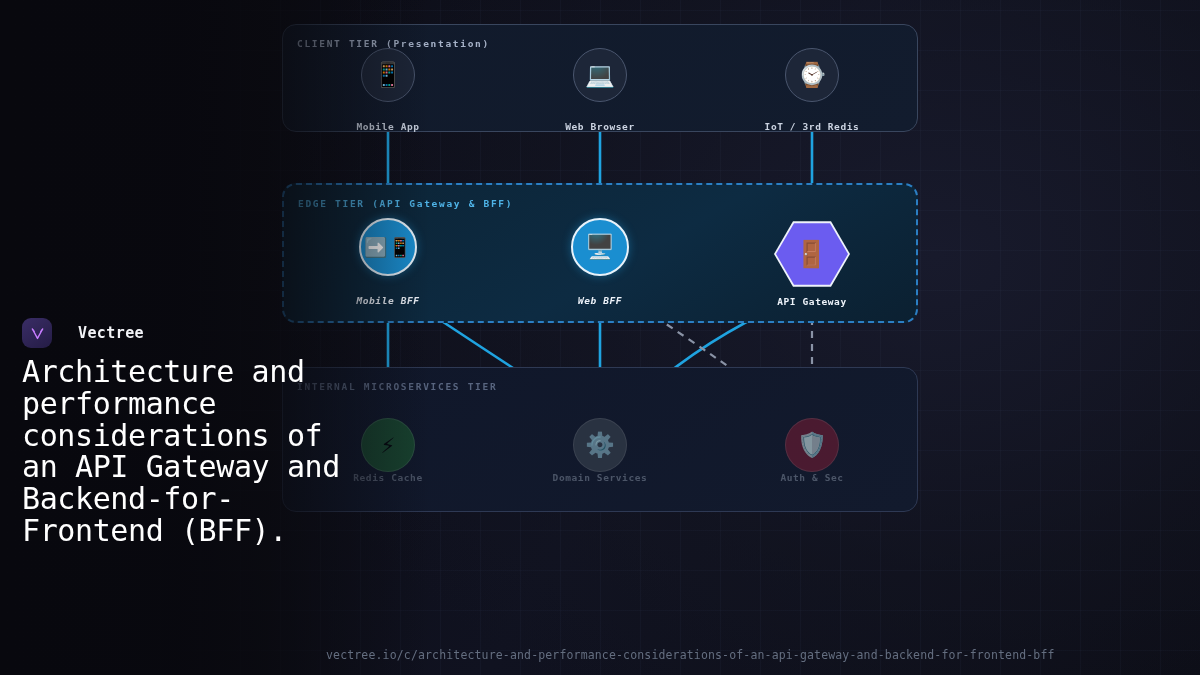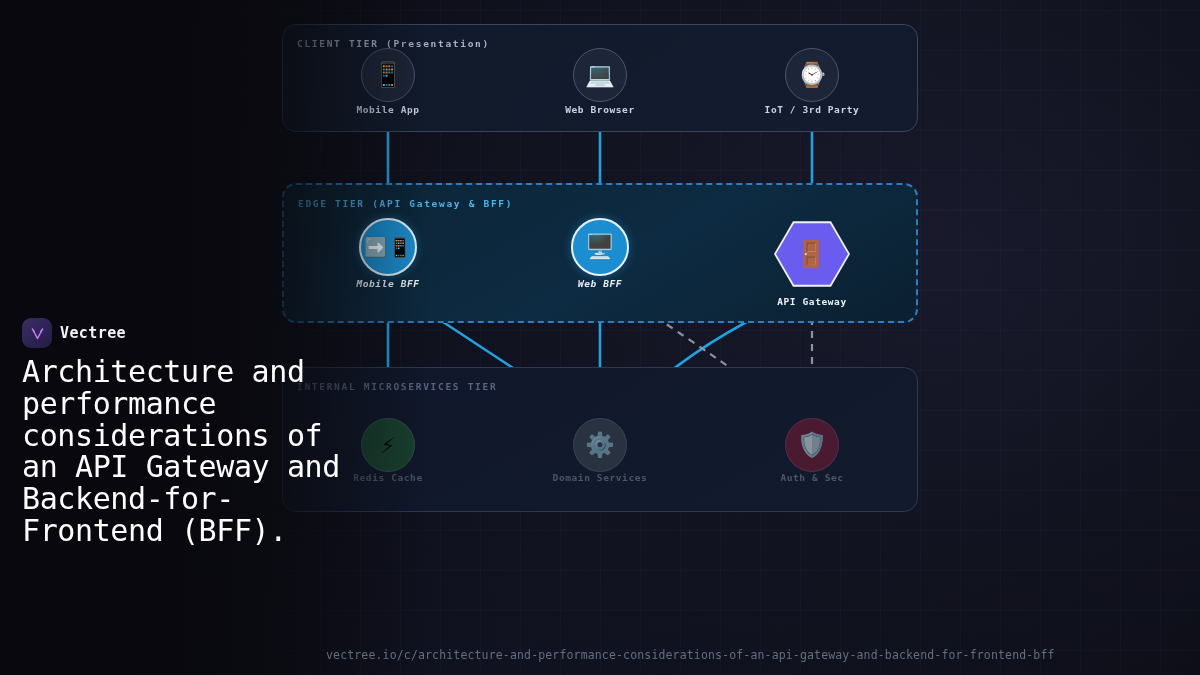--- a/index.html
+++ b/index.html
@@ -91,21 +91,21 @@
     text-align: center;
   }
   .node-shape {
     margin: 0 auto;
     display: flex;
     align-items: center;
     justify-content: center;
     position: relative;
   }
   .node-label {
-    margin-top: 2px;
+    margin-top: 19px;
     font-size: 9.5px;
     letter-spacing: 0.6px;
     white-space: nowrap;
     font-weight: bold;
   }
   .node-emoji {
     line-height: 1;
     display: block;
   }
 
@@ -170,21 +170,21 @@
 
   
   #overlay {
     position: absolute;
     left: 22px; top: 318px;
     width: 330px;
   }
   #brand {
     display: flex;
     align-items: center;
-    gap: 8px;
+    gap: 26px;
     margin-bottom: 8px;
   }
   #brand-mark {
     width: 30px; height: 30px;
     border-radius: 9px;
     background: linear-gradient(145deg, #3a2d66 0%, #241c45 100%);
     display: flex;
     align-items: center;
     justify-content: center;
   }
@@ -261,21 +261,21 @@
     <div class="node-shape">
       <span class="node-emoji">💻</span>
     </div>
     <div class="node-label">Web Browser</div>
   </div>
 
   <div class="node n-client" style="left:812px; top:48px;">
     <div class="node-shape">
       <span class="node-emoji">⌚</span>
     </div>
-    <div class="node-label">IoT / 3rd Party</div>
+    <div class="node-label">IoT / 3rd Redis</div>
   </div>
 
   <div class="tier tier-edge">
     <span class="tier-label">EDGE TIER (API Gateway &amp; BFF)</span>
   </div>
 
   <div class="node n-edge" style="left:388px; top:218px;">
     <div class="node-shape">
       <span class="node-emoji" style="font-size:19px;">➡️📱</span>
     </div>

